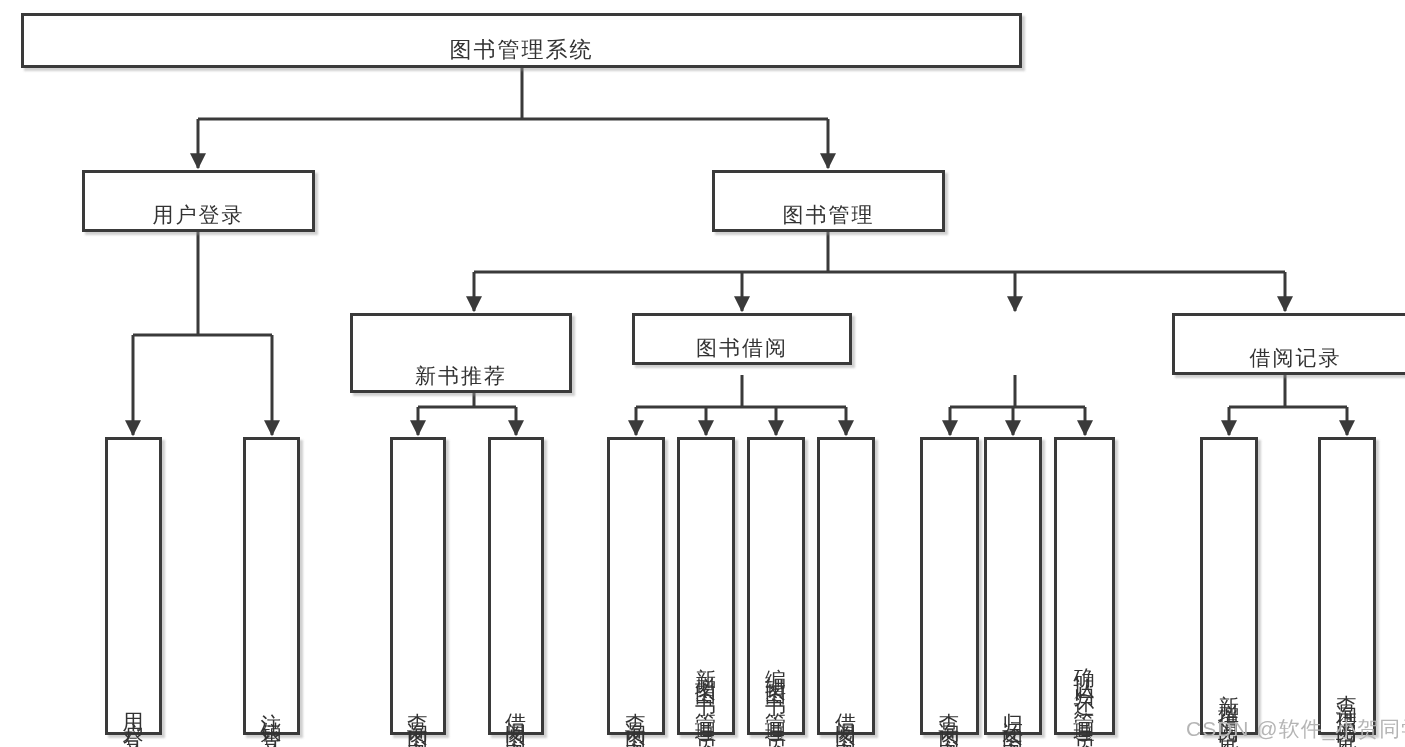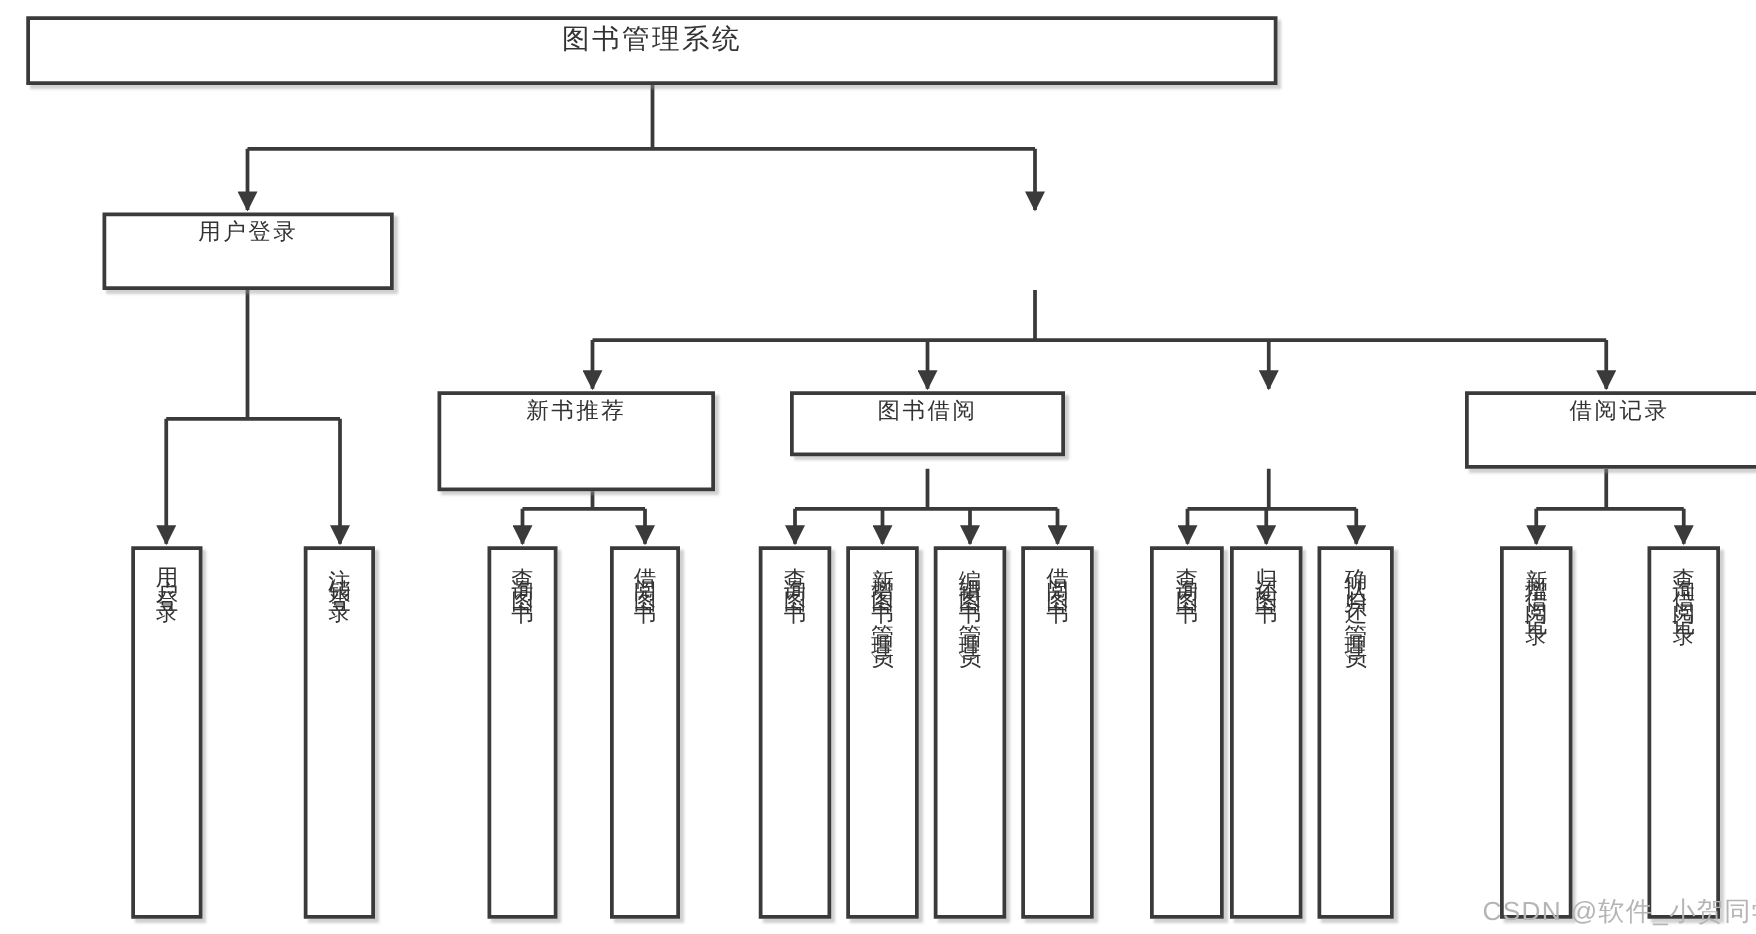--- a/index.html
+++ b/index.html
@@ -16,25 +16,25 @@
     font-family:"Liberation Sans","DejaVu Sans",sans-serif;
     color:var(--text,#333);
   }
   svg.connectors{position:absolute;left:0;top:0;}
   .cline{stroke:var(--line,#3a3a3a);stroke-width:3;fill:none;}
   .box{
     position:absolute;
     box-sizing:border-box;
     background:#ffffff;
     border:3px solid var(--line,#3a3a3a);
-    display:flex;align-items:flex-start;justify-content:center;
+    display:flex;align-items:flex-end;justify-content:center;
     box-shadow:3px 3px 2px rgba(150,150,150,0.45);
   }
   .box span{
-    font-size:18px;
+    font-size:21px;
     color:var(--text,#333);
     letter-spacing:2px;
     white-space:nowrap;
   }
   .root span{font-size:22px;}
   .leaf span{
     writing-mode:vertical-rl;
     text-orientation:mixed;
     letter-spacing:9px;
     line-height:1;
@@ -96,20 +96,23 @@
     <line class="cline" x1="1347" y1="407" x2="1347" y2="435" marker-end="url(#ah)"></line>
   </svg>
 
   <div class="box root" style="left:21px;top:13px;width:1001px;height:55px">
     <span>图书管理系统</span>
   </div>
 
   <div class="box" style="left:82px;top:170px;width:233px;height:62px">
     <span>用户登录</span>
   </div>
+  <div class="box" style="left:712px;top:170px;width:233px;height:62px">
+    <span>图书管理</span>
+  </div>
 
   <div class="box" style="left:350px;top:313px;width:222px;height:80px">
     <span>新书推荐</span>
   </div>
   <div class="box" style="left:632px;top:313px;width:220px;height:52px">
     <span>图书借阅</span>
   </div>
   <div class="box" style="left:1172px;top:313px;width:247px;height:62px">
     <span>借阅记录</span>
   </div>

